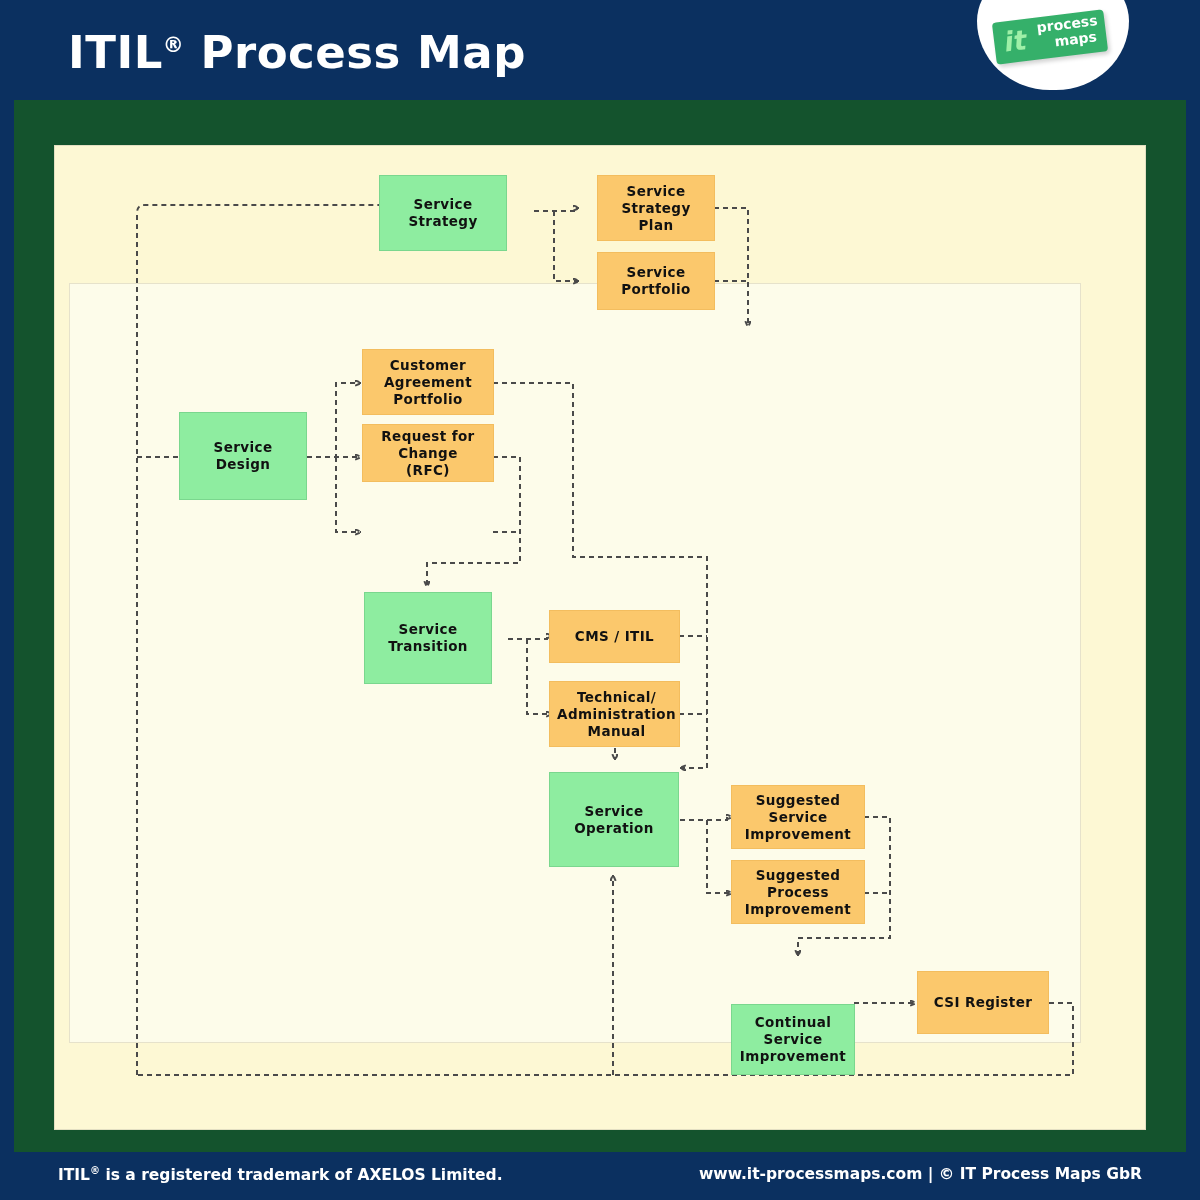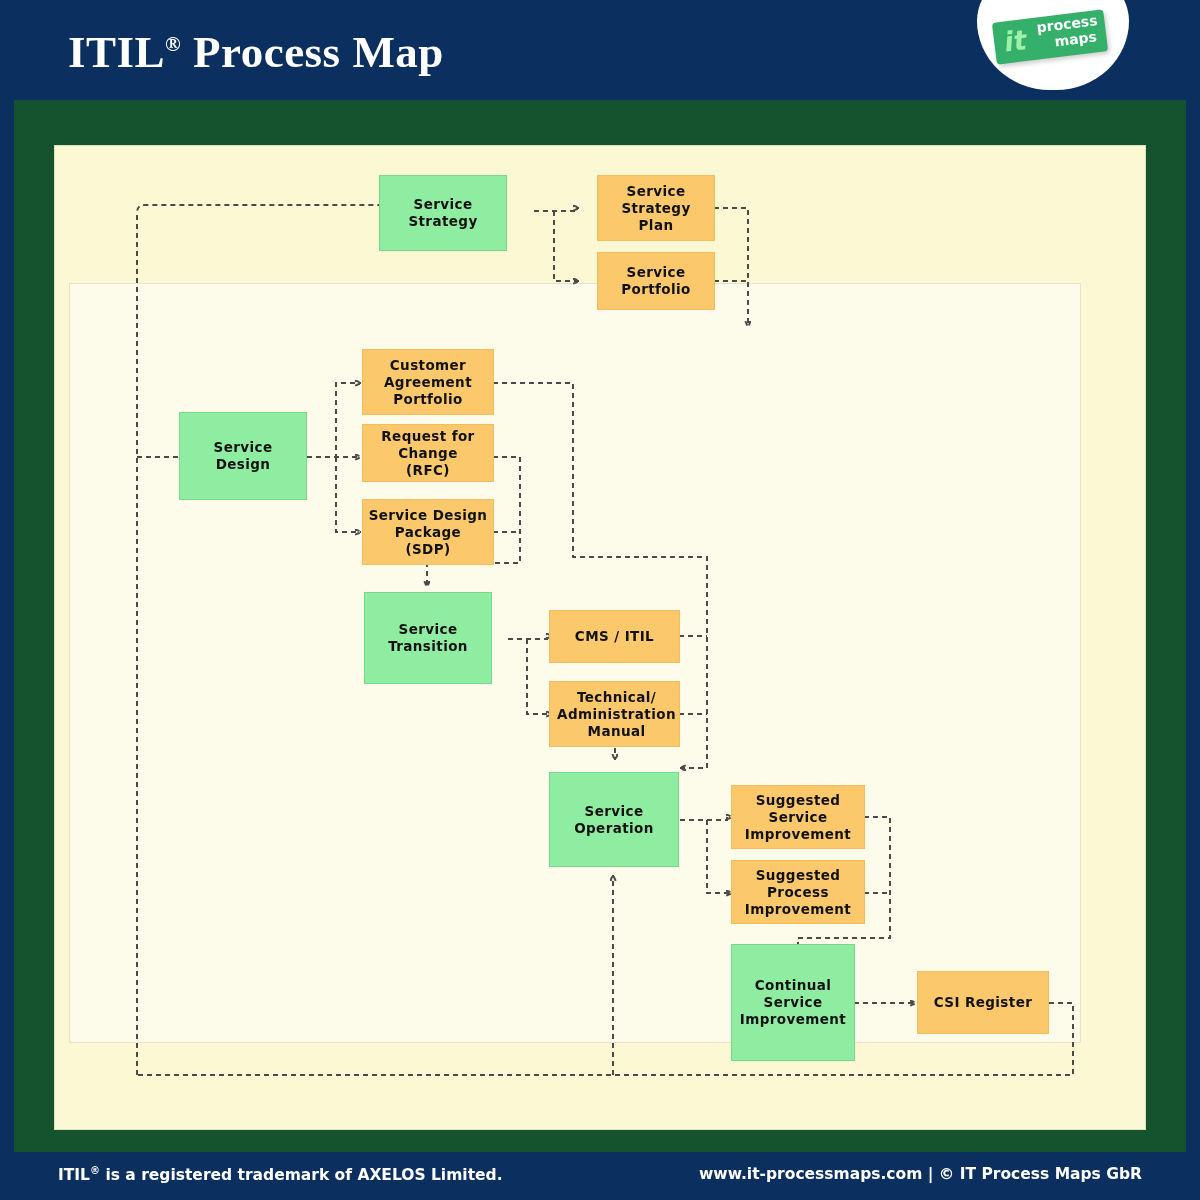--- a/index.html
+++ b/index.html
@@ -30,21 +30,20 @@
     background: #0b3060;
   }
   #page-title {
     position: absolute;
     left: 68px; top: 26px;
     font-size: 45px;
     font-weight: 700;
     color: #ffffff;
     letter-spacing: 0.5px;
     white-space: nowrap;
-    font-family: Liberation Serif, serif;
   }
   #page-title .reg {
     font-size: 21px;
     vertical-align: super;
     font-weight: 700;
   }
 
   
   #logo {
     position: absolute;
@@ -271,43 +270,40 @@
     </div>
 
     <div class="node stage" style="left:350px; top:492px; width:128px; height:92px;">
       <span>Service<br>Transition</span>
     </div>
 
     <div class="node stage" style="left:535px; top:672px; width:130px; height:95px;">
       <span>Service<br>Operation</span>
     </div>
 
-    <div class="node stage" style="left:717px; top:844px; width:124px; height:117px;">
+    <div class="node stage" style="left:717px; top:904px; width:124px; height:71px;">
       <span>Continual<br>Service<br>Improvement</span>
     </div>
 
     <div class="node artifact" style="left:583px; top:75px; width:118px; height:66px;">
       <span>Service<br>Strategy<br>Plan</span>
     </div>
 
     <div class="node artifact" style="left:583px; top:152px; width:118px; height:58px;">
       <span>Service<br>Portfolio</span>
     </div>
 
     <div class="node artifact" style="left:348px; top:249px; width:132px; height:66px;">
       <span>Customer<br>Agreement<br>Portfolio</span>
     </div>
 
     <div class="node artifact" style="left:348px; top:324px; width:132px; height:58px;">
       <span>Request for<br>Change<br>(RFC)</span>
     </div>
 
-    <div class="node artifact" style="left:348px; top:399px; width:132px; height:66px;">
-      <span>Service Design<br>Package<br>(SDP)</span>
-    </div>
 
     <div class="node artifact" style="left:535px; top:510px; width:131px; height:53px;">
       <span>CMS / ITIL</span>
     </div>
 
     <div class="node artifact" style="left:535px; top:581px; width:131px; height:66px;padding-left:8px;">
       <span>Technical/<br>Administration<br>Manual</span>
     </div>
 
     <div class="node artifact" style="left:717px; top:685px; width:134px; height:64px;">

